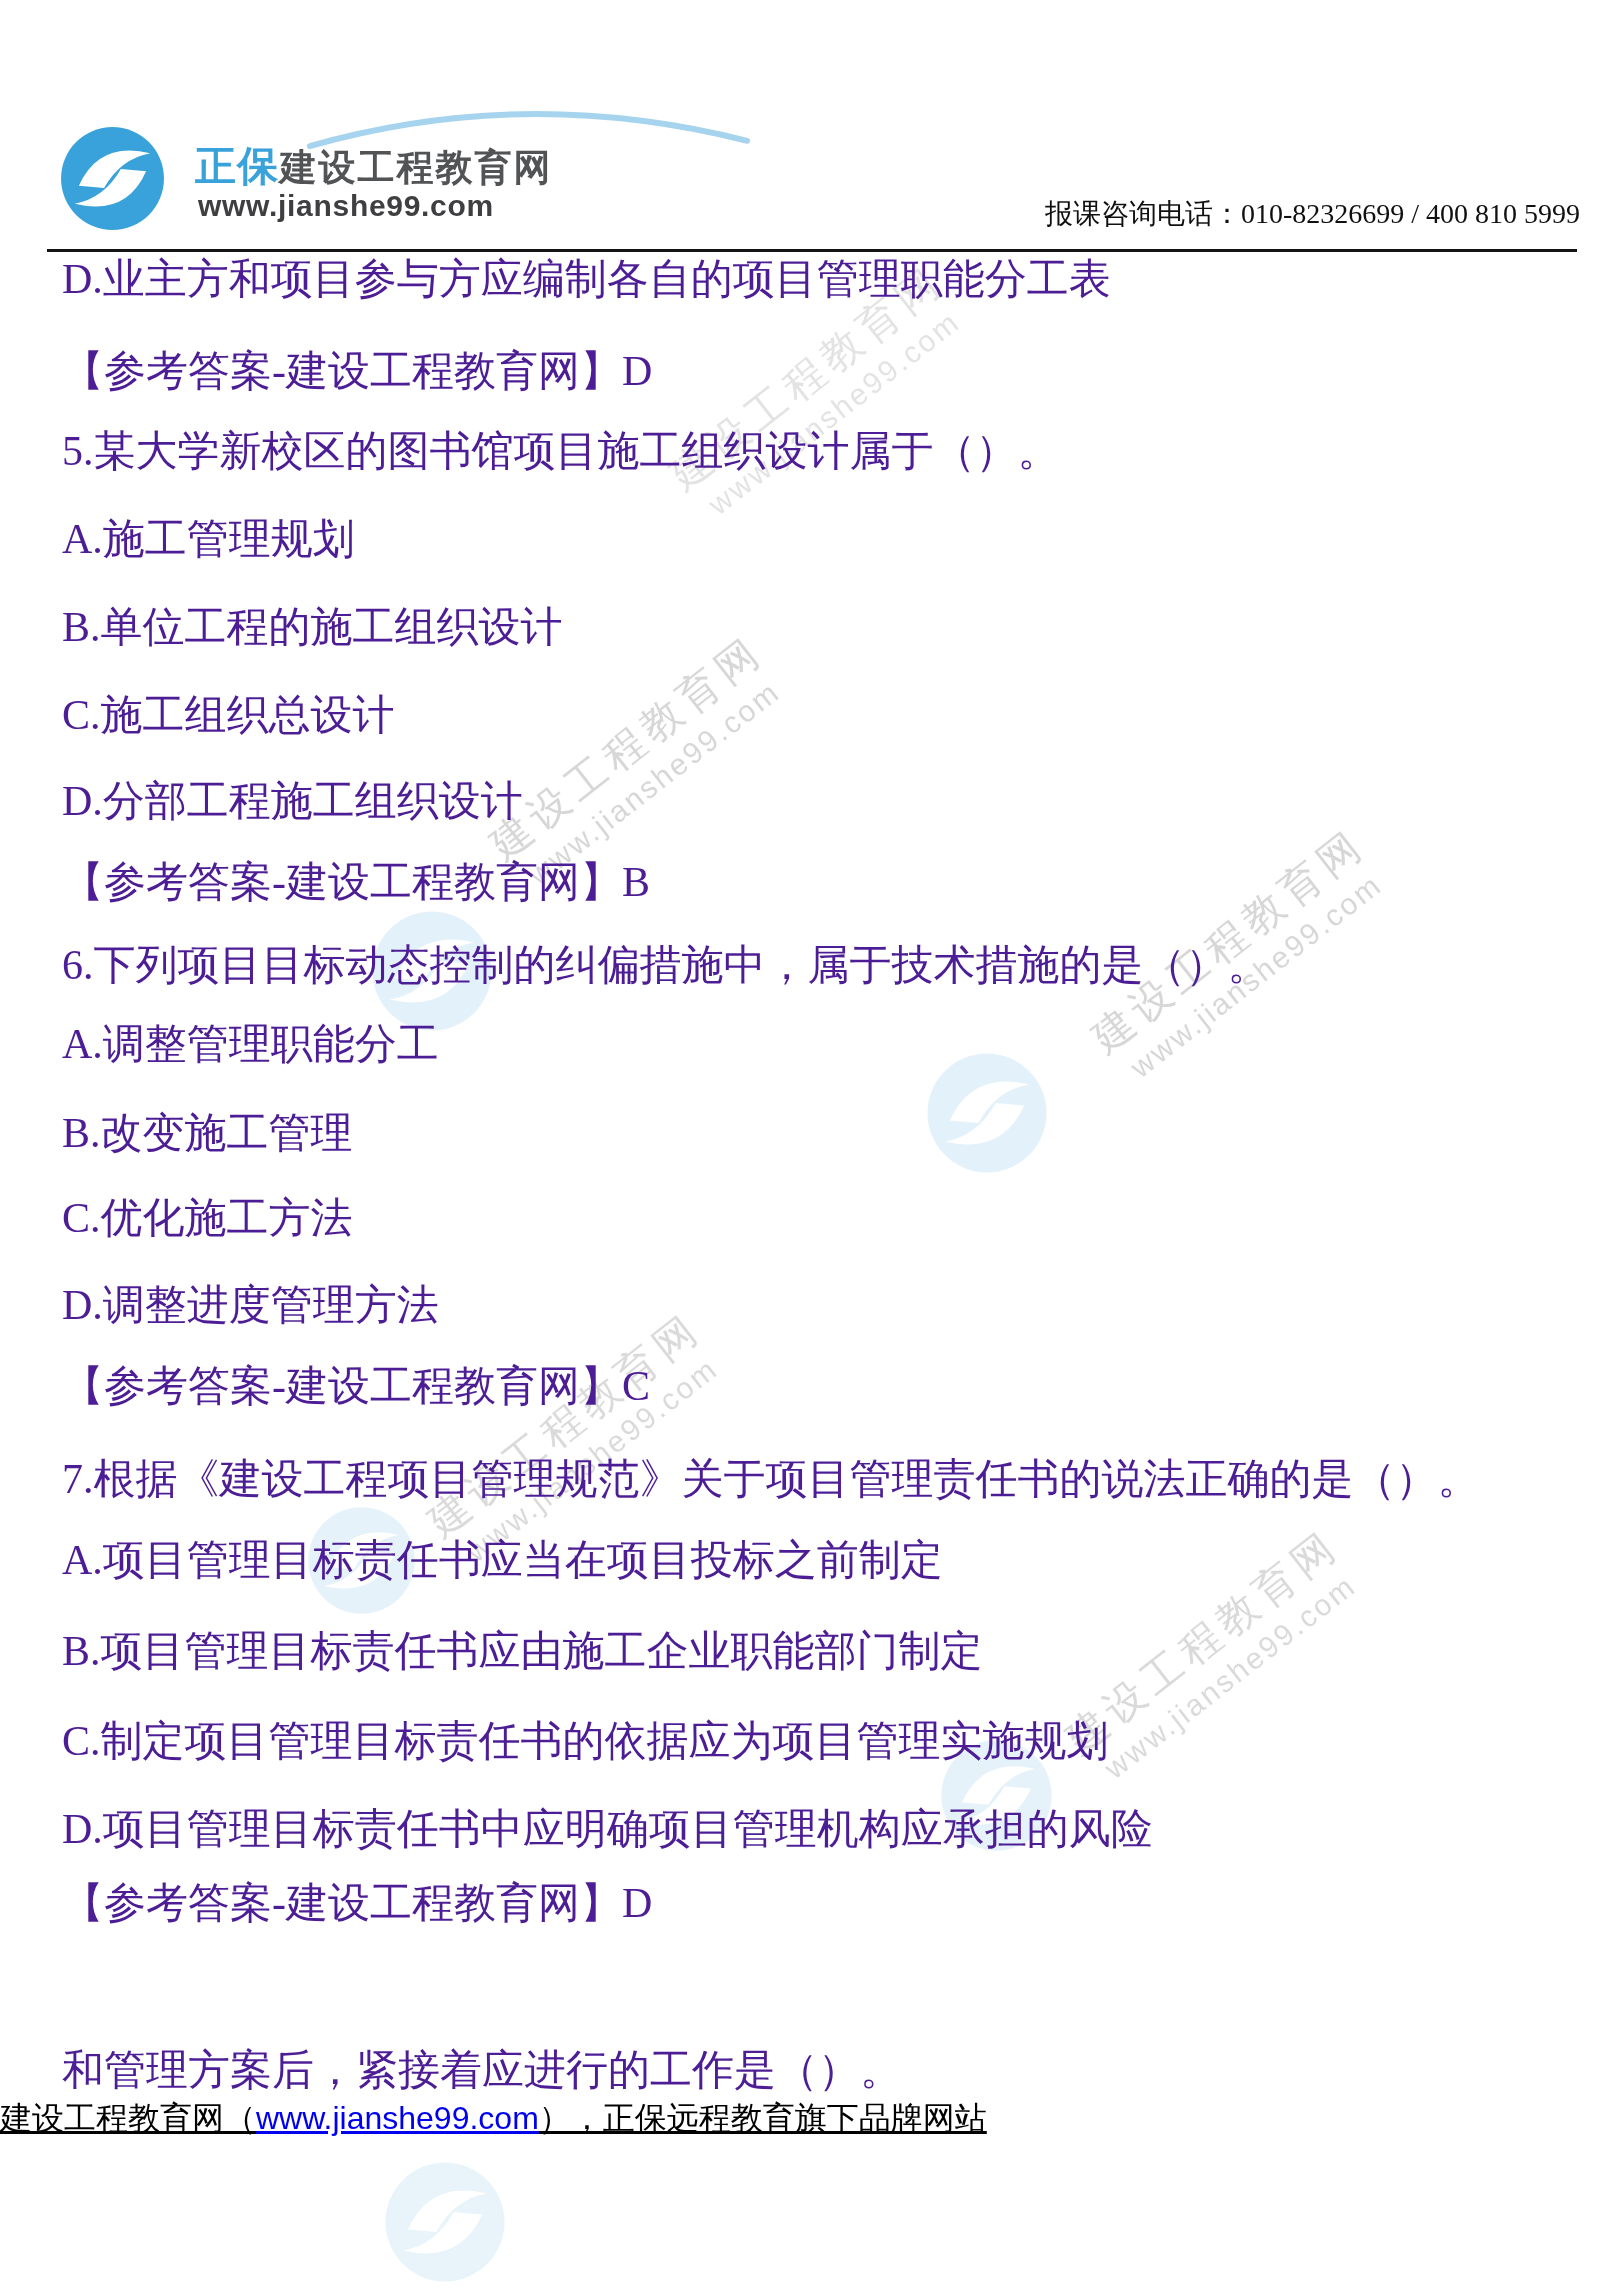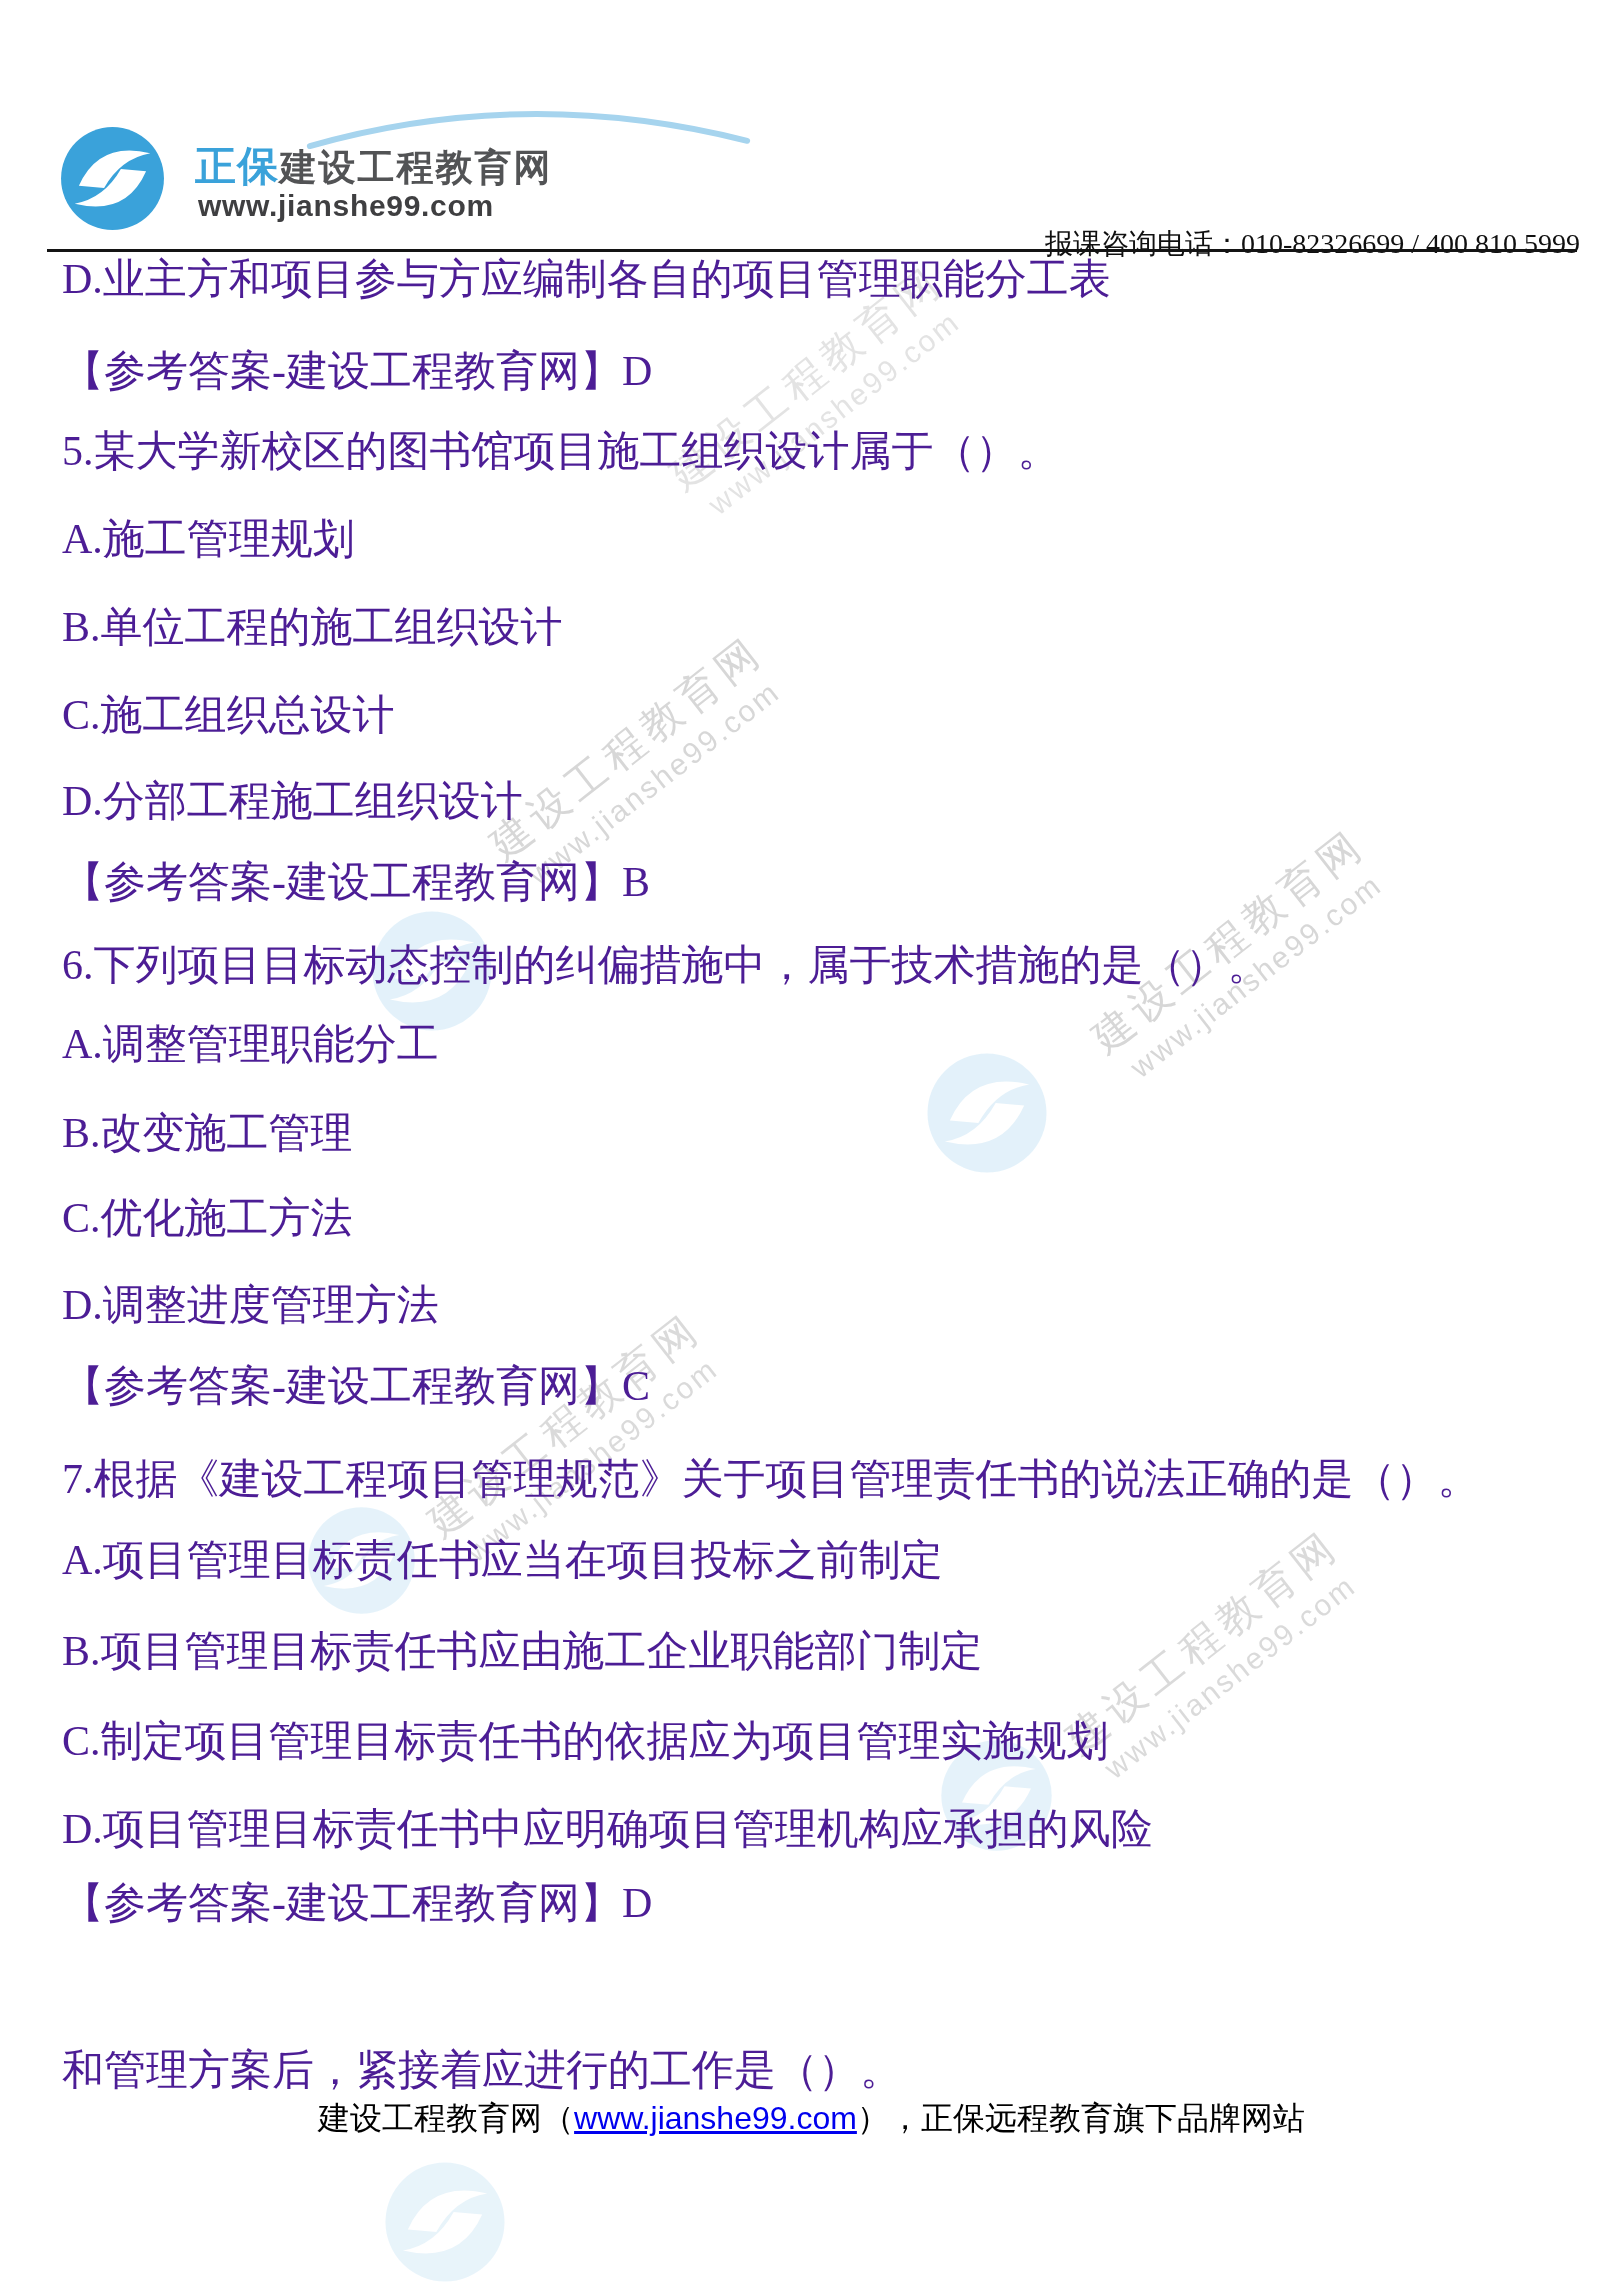--- a/index.html
+++ b/index.html
@@ -14,28 +14,28 @@
   #brand-logo{position:absolute;left:60px;top:126px;width:105px;height:105px;z-index:2;}
   #brand-line{position:absolute;left:195px;top:139px;z-index:2;white-space:nowrap;
     font-family:Liberation Mono, monospace;font-weight:bold;}
   #brand-prefix{font-size:41px;color:#3aa2da;letter-spacing:1.3px;}
   #brand-name{font-size:37px;color:#525355;letter-spacing:2px;}
   #brand-site{position:absolute;left:198px;top:189px;z-index:2;
     font-family:"Liberation Sans","DejaVu Sans",sans-serif;
     font-weight:bold;font-size:30px;color:#3f3f41;letter-spacing:0.7px;}
   #brand-arc{position:absolute;left:306px;top:103px;width:445px;height:47px;z-index:1;}
   #header-phone{position:absolute;right:43px;top:195px;z-index:2;
-    font-size:28px;color:#101010;white-space:nowrap;margin-top:30px;}
+    font-size:28px;color:#101010;white-space:nowrap;}
   #header-rule{position:absolute;left:47px;right:46px;top:249px;height:2.6px;background:#141414;z-index:2;}
   
   .line{position:absolute;left:62px;z-index:3;font-size:42px;line-height:1.05;
     color:#4c1d95;white-space:nowrap;}
   
-  #footer{position:absolute;left:0;right:0;top:2097px;z-index:3;text-align:center;
-    font-size:32px;color:#000;white-space:nowrap;}
+  #footer{position:absolute;left:0;right:0;top:2097px;z-index:3;
+    font-size:32px;color:#000;white-space:nowrap;text-decoration:underline;}
   #footer a{color:#0000ee;text-decoration:underline;
     font-family:"Liberation Sans","DejaVu Sans",sans-serif;}
   
   .wm{position:absolute;z-index:0;transform:rotate(-38deg);text-align:center;
     color:#bdbdbd;white-space:nowrap;}
   .wm .l1{display:block;font-size:41px;letter-spacing:6.5px;}
   .wm .l2{display:block;font-size:30px;letter-spacing:2.6px;
     font-family:"Liberation Sans","DejaVu Sans",sans-serif;}
   .wm-circle{position:absolute;z-index:0;}
 </style>

